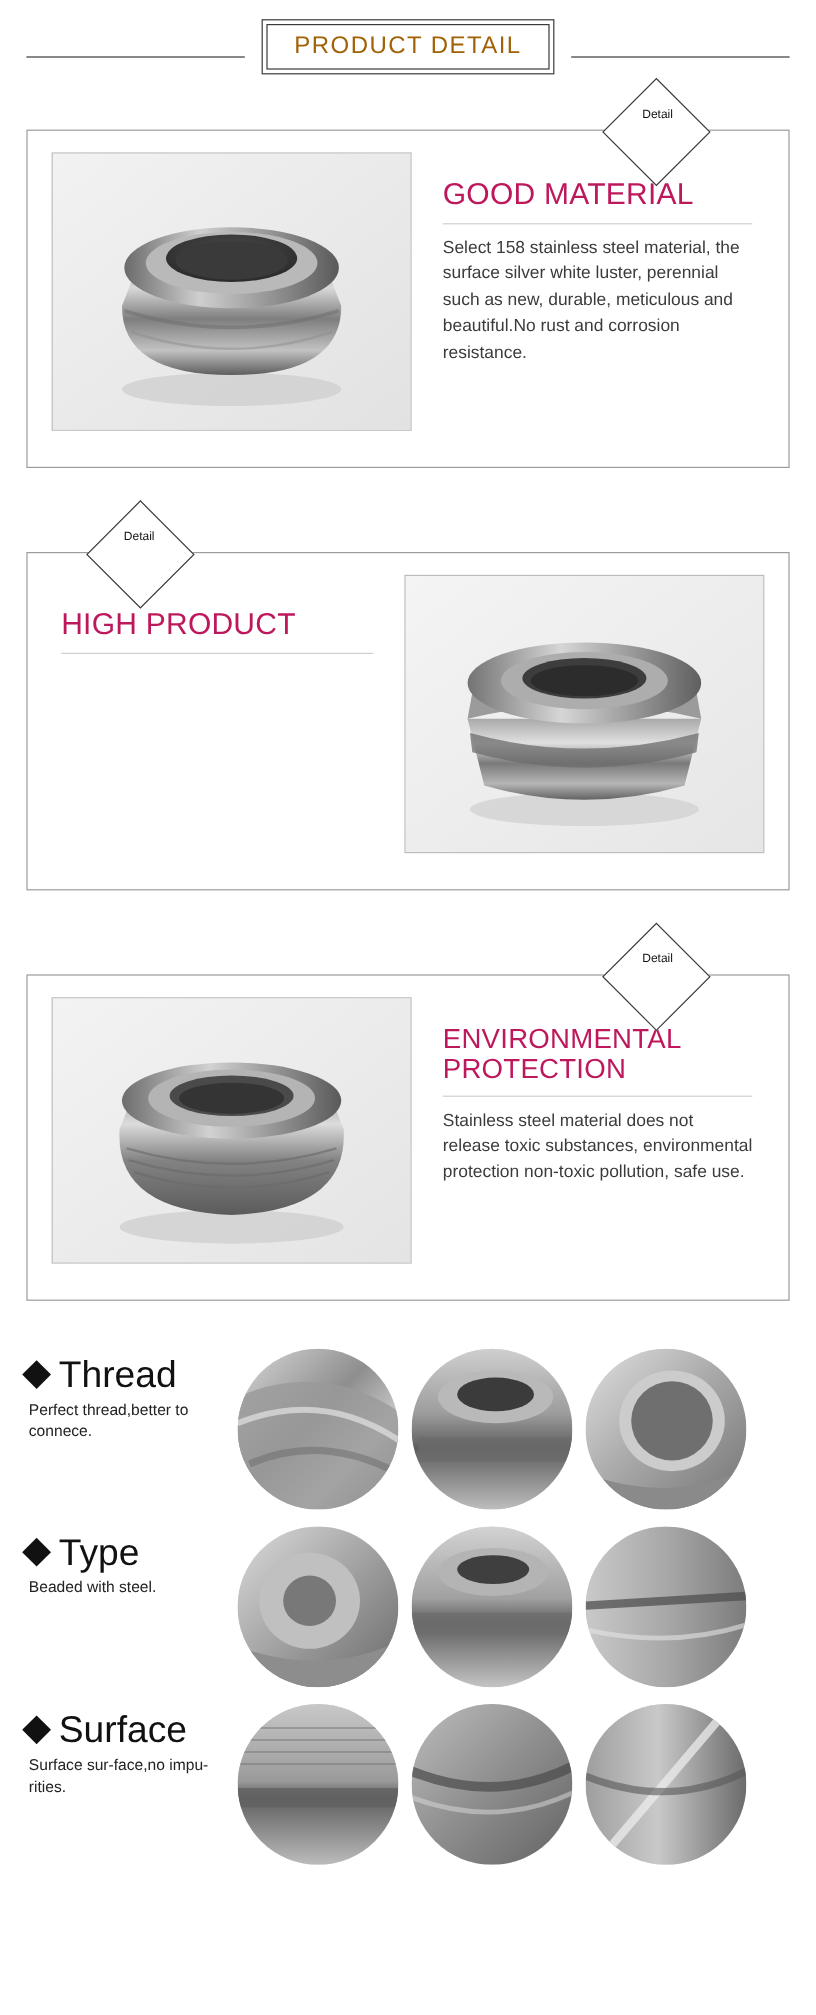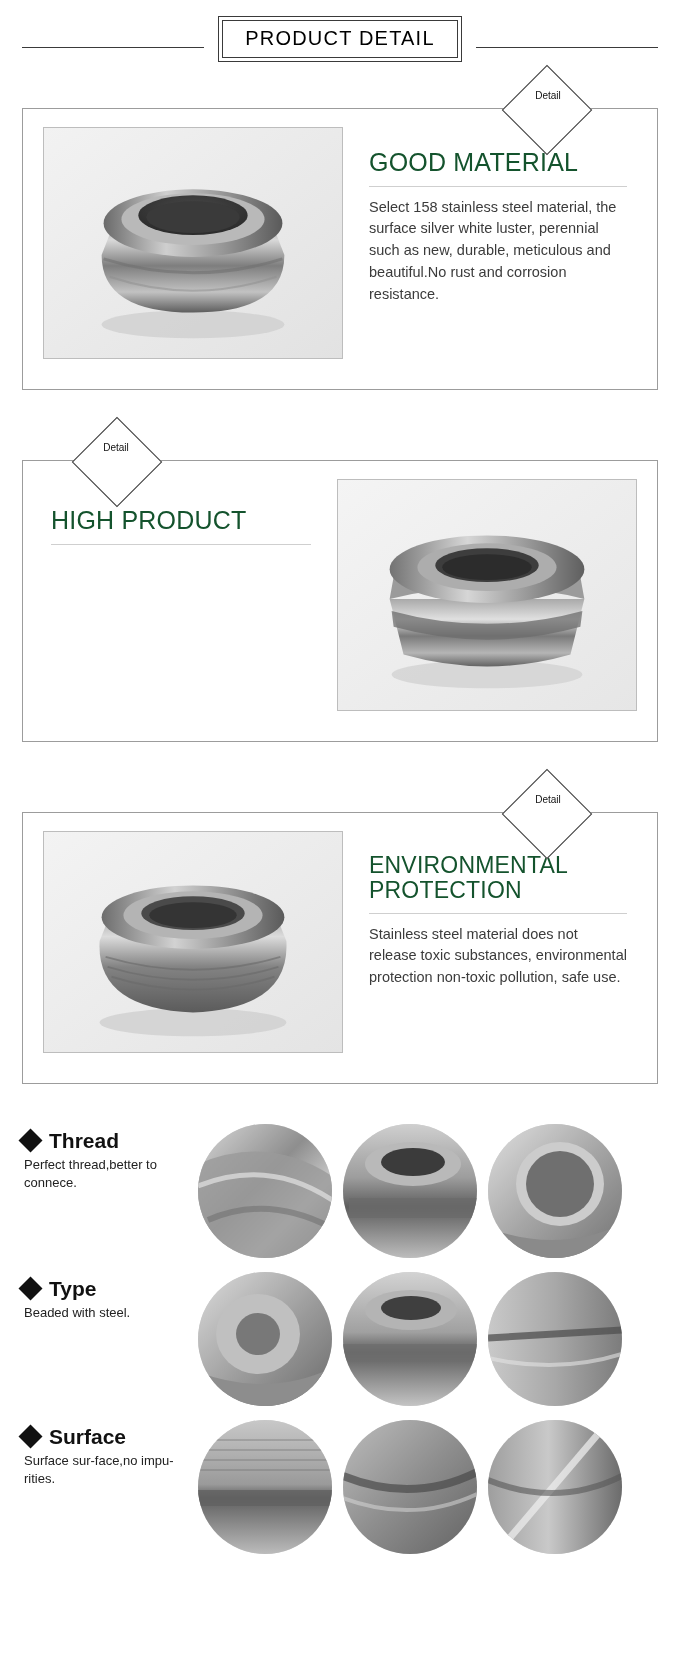--- a/index.html
+++ b/index.html
@@ -49,21 +49,21 @@
   }
   .header-title-inner {
     border: 1px solid #3a3a3a;
     padding: 6px 22px 7px 22px;
     background: #ffffff;
   }
   .header-title {
     font-size: 20px;
     letter-spacing: 1.2px;
     font-weight: 400;
-    color: #000000;
+    color: #a16207;
     white-space: nowrap;
   }
 
   
   .feature {
     position: relative;
     margin: 0 22px;
     border: 1px solid #9c9c9c;
     box-sizing: border-box;
     height: 282px;
@@ -122,21 +122,21 @@
     flex: 1;
     padding: 22px 10px 0 26px;
     box-sizing: border-box;
   }
   .feature-inner.reverse .txt {
     padding: 28px 26px 0 8px;
   }
   .f-title {
     font-size: 25px;
     font-weight: 400;
-    color: #14532d;
+    color: #be185d;
     letter-spacing: 0.2px;
     line-height: 1.1;
   }
   .f-title.small { font-size: 23px; }
   .f-rule {
     height: 1px;
     background: #cfcfcf;
     margin: 9px 0 10px 0;
   }
   .f-body {
@@ -166,22 +166,22 @@
   }
   .spec-diamond {
     width: 17px;
     height: 17px;
     background: #111;
     transform: rotate(45deg);
     margin-right: 10px;
     flex: none;
   }
   .spec-title {
-    font-size: 21px;
-    font-weight: bold;
+    font-size: 31px;
+    font-weight: normal;
     color: #111;
     line-height: 1;
   }
   .spec-desc {
     font-size: 13px;
     line-height: 1.35;
     color: #222;
     margin-top: 5px;
     margin-left: 2px;
   }

